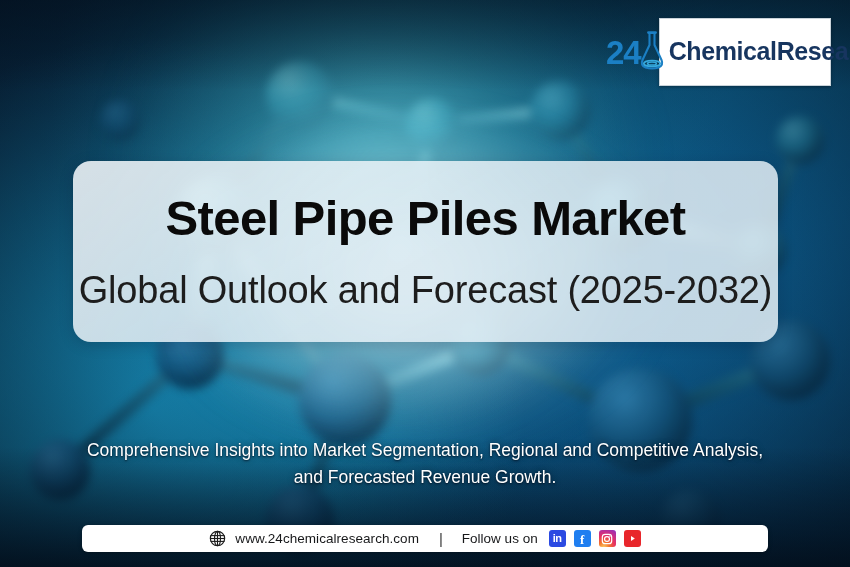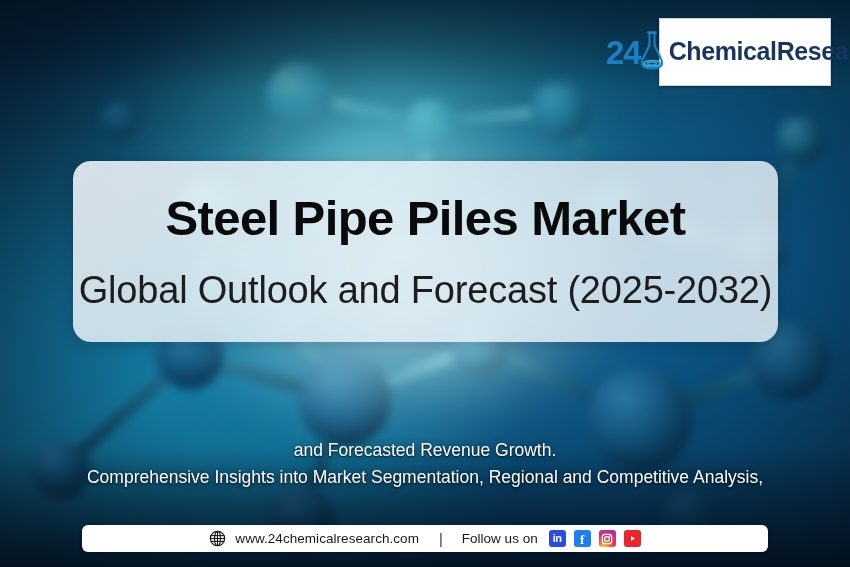--- a/index.html
+++ b/index.html
@@ -342,22 +342,22 @@
       </span>
     </div>
   </div>
 
   <div class="title-card">
     <h1 class="title-main">Steel Pipe Piles Market</h1>
     <h2 class="title-sub">Global Outlook and Forecast (2025-2032)</h2>
   </div>
 
   <div class="tagline">
+    <div>Comprehensive Insights into Market Segmentation, Regional and Competitive Analysis,</div>
     <div>and Forecasted Revenue Growth.</div>
-    <div>Comprehensive Insights into Market Segmentation, Regional and Competitive Analysis,</div>
   </div>
 
   <div class="footer-bar">
     <div class="footer-inner">
 
       <span class="globe-icon">
         <svg width="17" height="17" viewBox="0 0 20 20">
           <circle cx="10" cy="10" r="8.4" fill="none" stroke="#1a1a1a" stroke-width="1.4"></circle>
           <ellipse cx="10" cy="10" rx="3.5" ry="8.4" fill="none" stroke="#1a1a1a" stroke-width="1.3"></ellipse>
           <line x1="10" y1="1.6" x2="10" y2="18.4" stroke="#1a1a1a" stroke-width="1.3"></line>

